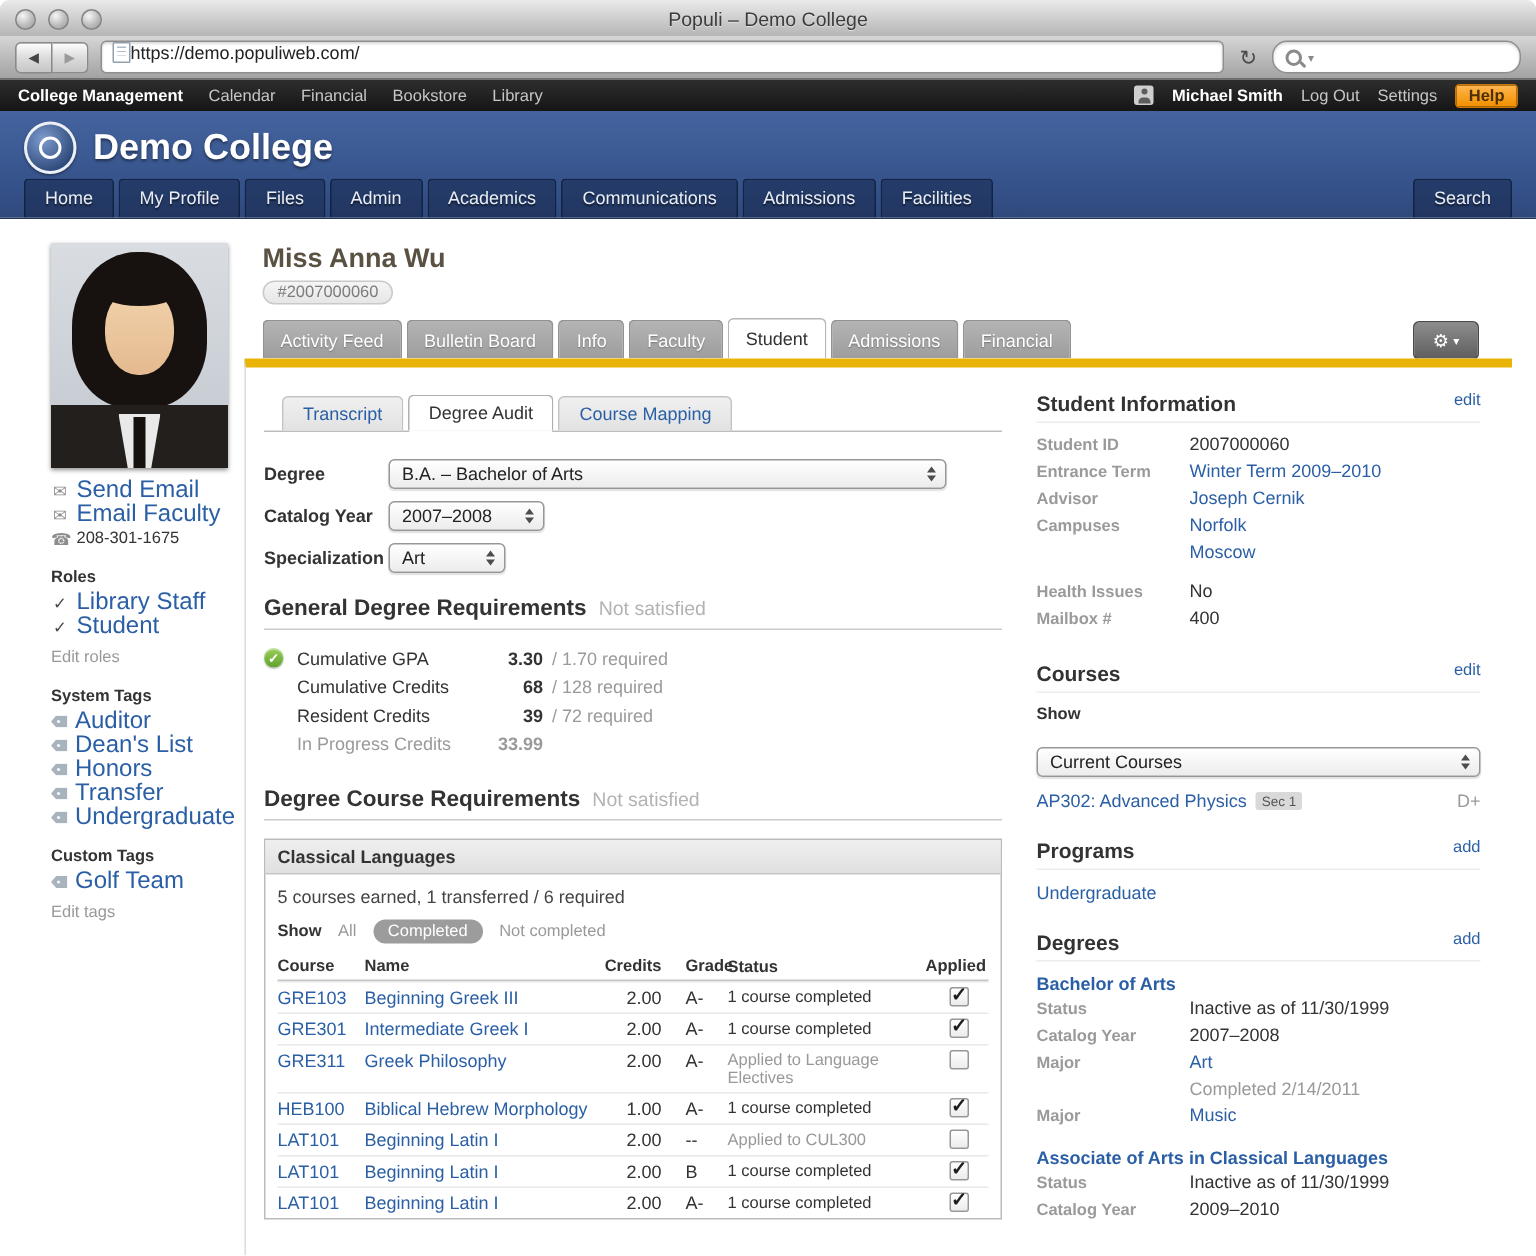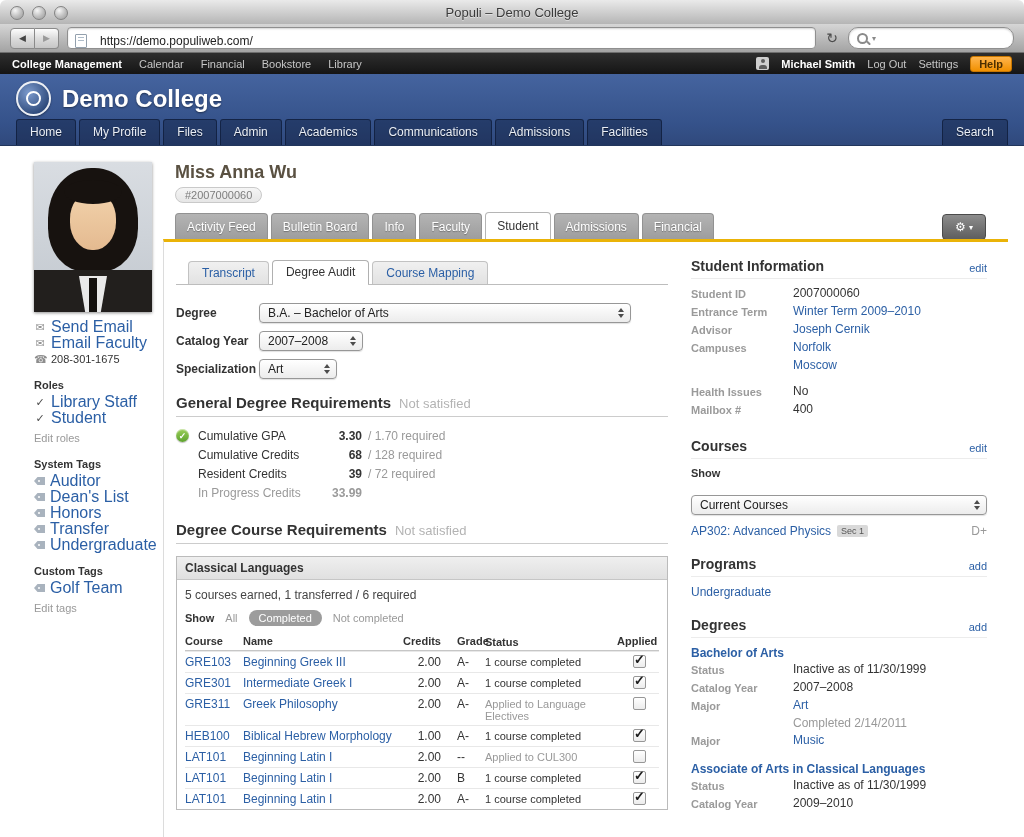--- a/index.html
+++ b/index.html
@@ -18,21 +18,21 @@
 
   .toolbar{position:absolute;top:24px;left:0;width:1024px;height:29px;
     background:linear-gradient(#d6d6d6,#b9b9b9 55%,#a3a3a3);border-bottom:1px solid #6e6e6e;
     display:flex;align-items:center;padding:0 10px;box-sizing:border-box;gap:8px}
   .navbtns{display:flex}
   .navbtn{width:23px;height:19px;border:1px solid #8a8a8a;display:flex;align-items:center;justify-content:center;
     background:linear-gradient(#fdfdfd,#dcdcdc 50%,#c6c6c6);font-size:9px;color:#444}
   .navbtn.back{border-radius:4px 0 0 4px}
   .navbtn.fwd{border-radius:0 4px 4px 0;border-left:none;color:#9a9a9a}
   .urlfield{flex:1;height:20px;background:#fff;border:1px solid #8f8f8f;border-radius:4px;
-    display:flex;align-items:flex-end;padding:0 7px;gap:13px;box-shadow:inset 0 1px 2px rgba(0,0,0,.18)}
+    display:flex;align-items:flex-start;padding:0 7px;gap:0;box-shadow:inset 0 1px 2px rgba(0,0,0,.18)}
   .favicon{width:10px;height:12px;background:#fff;border:1px solid #93a0ad;border-radius:1px;position:relative;flex:0 0 auto}
   .favicon::after{content:"";position:absolute;left:2px;top:2px;right:2px;height:6px;
     background:repeating-linear-gradient(#aebcc9 0 1px,transparent 1px 3px)}
   .urltext{color:#222;font-size:12px;white-space:nowrap}
   .reload{font-size:14px;color:#4a4a4a;padding:0 2px}
   .searchfield{width:148px;height:20px;background:#fff;border:1px solid #8f8f8f;border-radius:10px;
     display:flex;align-items:center;padding:0 8px;gap:4px;box-shadow:inset 0 1px 2px rgba(0,0,0,.18)}
   .mag{width:7px;height:7px;border:2px solid #8a8a8a;border-radius:50%;position:relative;flex:0 0 auto}
   .mag::after{content:"";position:absolute;width:5px;height:2px;background:#8a8a8a;
     transform:rotate(45deg);right:-5px;bottom:-2px;border-radius:1px}
@@ -100,21 +100,21 @@
   .ptab{height:26px;line-height:26px;padding:0 11px;font-size:12px;color:#fff;
     background:linear-gradient(#b4b4b4,#9d9d9d);border:1px solid #929292;border-bottom:none;
     border-radius:4px 4px 0 0;text-shadow:0 1px 1px rgba(0,0,0,.3);box-sizing:border-box}
   .ptab.active{background:#fff;color:#333;border-color:#b5b5b5;height:27px;text-shadow:none}
   .gearbtn{position:absolute;right:38px;top:68px;width:42px;height:24px;border:1px solid #4b4b4b;border-radius:4px;
     background:linear-gradient(#8d8d8d,#5e5e5e);color:#fff;display:flex;align-items:center;justify-content:center;gap:3px;font-size:12px}
   .gear-caret{font-size:8px}
 
   
   .panel{position:absolute;left:163px;right:16px;top:93px;bottom:0;background:#fff;
-    border-top:3px solid #eab308;border-left:1px solid #dcdcdc}
+    border-top:6px solid #eab308;border-left:1px solid #dcdcdc}
 
   
   .maincol{position:absolute;left:12px;top:0;width:492px}
   .subtabs{display:flex;gap:3px;margin-top:18px;padding-left:12px;border-bottom:1px solid #bdbdbd;align-items:flex-end}
   .stab{height:23px;line-height:23px;padding:0 13px;font-size:12px;color:#2b5fa5;
     background:linear-gradient(#f0f0f0,#e2e2e2);border:1px solid #c2c2c2;border-bottom:none;
     border-radius:4px 4px 0 0;position:relative;box-sizing:border-box}
   .stab.active{background:#fff;color:#333;border-color:#b0b0b0;height:24px}
   .stab.active::after{content:"";position:absolute;left:0;right:0;bottom:-1px;height:1px;background:#fff}
 
@@ -164,21 +164,21 @@
   .c-status{width:132px;flex:0 0 auto;font-size:11px;padding-top:1px}
   .c-status[data-muted="true"]{color:#999}
   .c-applied{flex:1;display:flex;justify-content:flex-end;padding-right:13px}
   .crow.head .c-applied{padding-right:6px;font-size:11px}
   .cbx{width:11px;height:11px;border:1px solid #979797;border-radius:2px;
     background:linear-gradient(#fff,#ececec);position:relative}
   .cbx[data-checked="true"]::after{content:"✓";position:absolute;left:0;top:-4px;font-size:13px;font-weight:bold;color:#1d1d1d}
 
   
   .rightcol{position:absolute;left:527px;top:0;width:296px}
-  .rsec-h{display:flex;align-items:flex-end;margin-top:16px;padding-bottom:4px;border-bottom:1px solid #ececec}
+  .rsec-h{display:flex;align-items:flex-start;margin-top:16px;padding-bottom:4px;border-bottom:1px solid #ececec}
   .rsec-h .t{font-size:14px;font-weight:bold;color:#333;flex:1}
   .rsec-h .act{font-size:11px}
   .irow{display:flex;margin-top:2px;line-height:15px}
   .ilabel{width:102px;flex:0 0 auto;font-size:11px;font-weight:bold;color:#9a9a9a;padding-top:1px}
   .ival{flex:1;color:#333}
   .ival[data-link="true"]{color:#2b5fa5}
   .ival[data-style="link"]{color:#2b5fa5}
   .ival[data-style="muted"]{color:#999}
   .gap-top{margin-top:11px}
   .showlbl{font-size:11px;font-weight:bold;color:#333;margin-top:8px}

